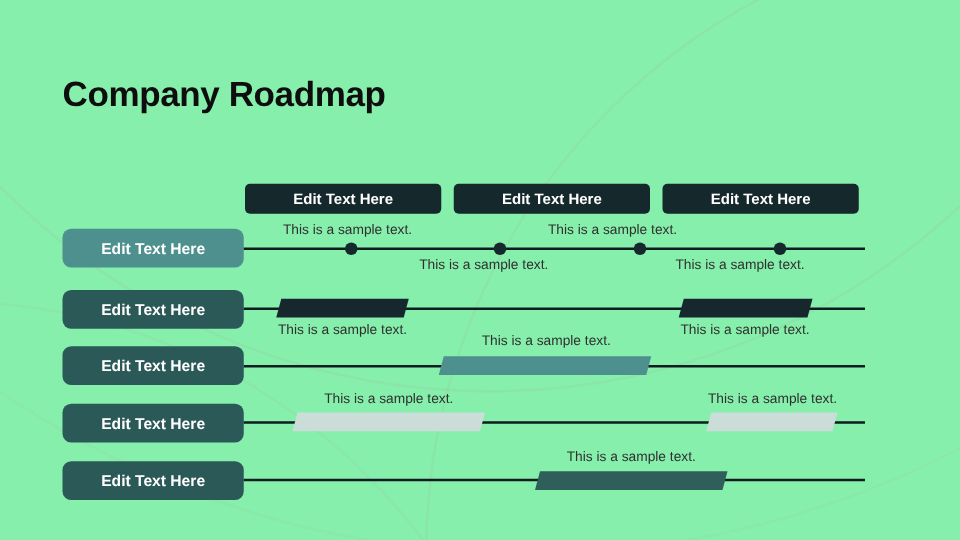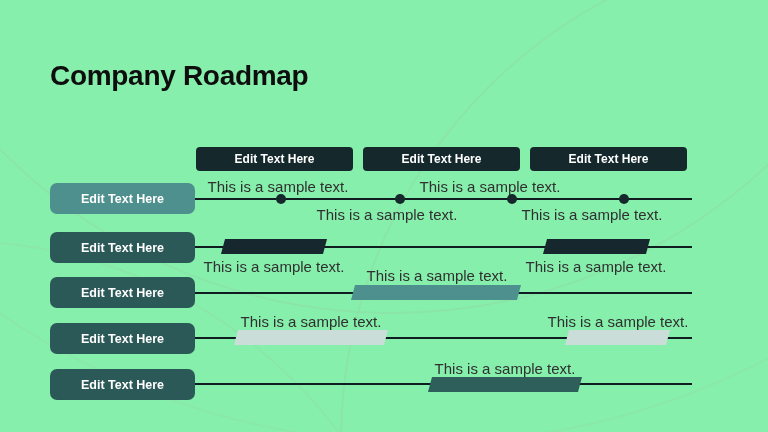--- a/index.html
+++ b/index.html
@@ -46,21 +46,21 @@
   .tl-line{
     position:absolute;left:195px;width:497px;height:2px;
     background:#101d20;
   }
   .dot{
     position:absolute;width:10px;height:10px;border-radius:50%;
     background:#15292C;top:194px;
   }
   .m-label,.b-label{
     position:absolute;transform:translateX(-50%);
-    font-size:15px;color:#303030;white-space:nowrap;
+    font-size:11px;color:#303030;white-space:nowrap;
   }
   .bar{
     position:absolute;height:15px;
     transform:skewX(-15deg);
   }
   .bar.dark{background:#16282D;}
   .bar.teal{background:#4E908E;}
   .bar.mint{background:#CBDDD9;}
   .bar.green{background:#2E5F5B;}
 </style>

